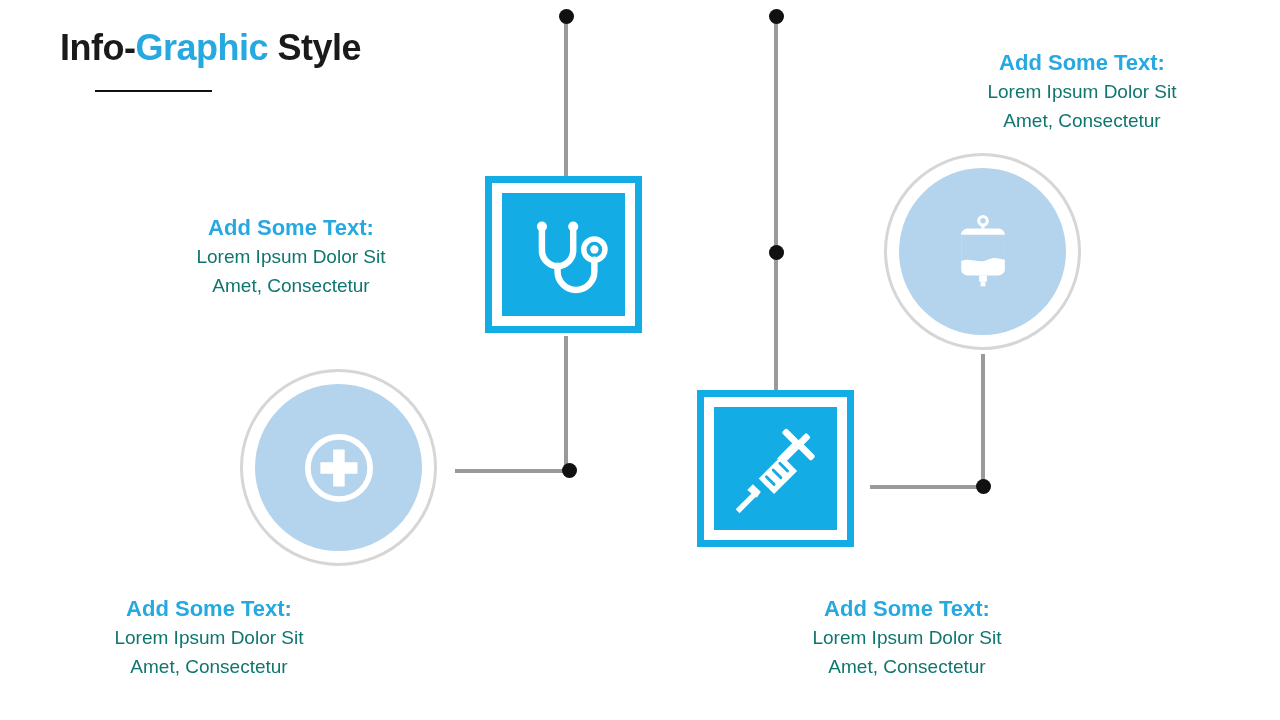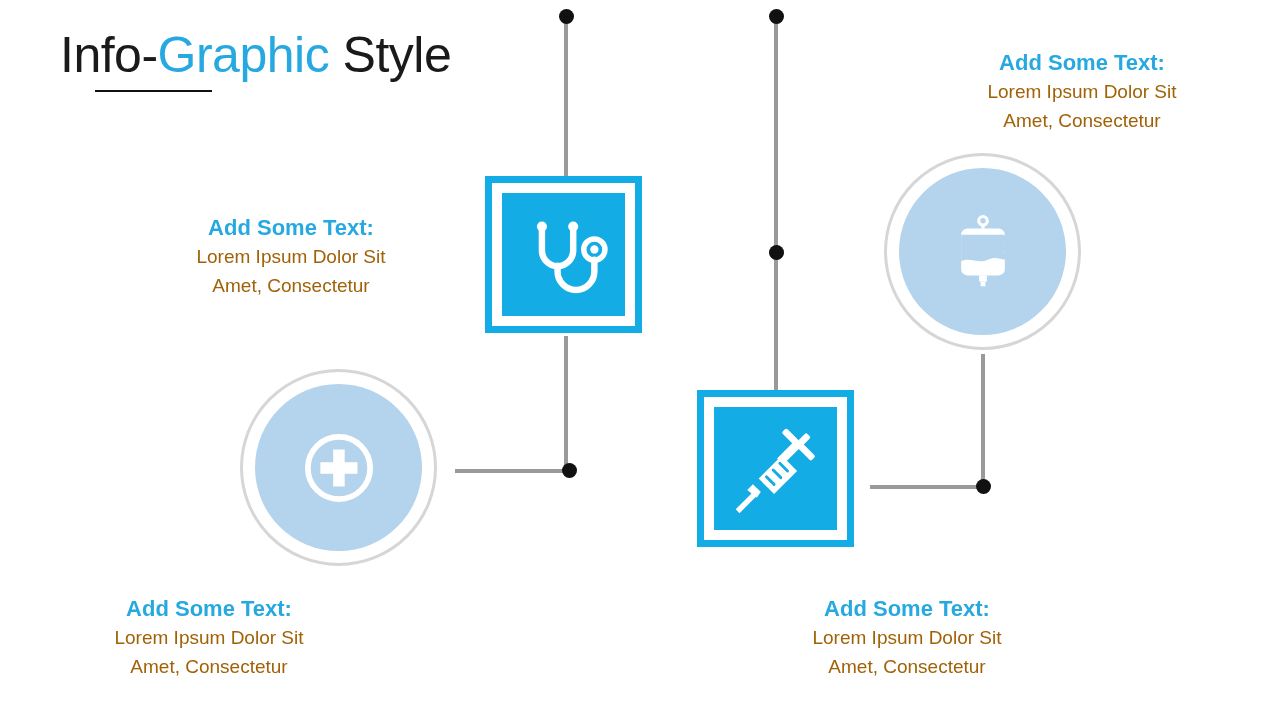--- a/index.html
+++ b/index.html
@@ -11,22 +11,22 @@
   }
   #slide {
     position:relative;
     width:1280px; height:720px;
     background:#ffffff;
   }
 
   
   #title-block { position:absolute; left:60px; top:30px; }
   #page-title {
-    font-size:50px;
-    font-weight:400;
+    font-size:36px;
+    font-weight:700;
     color:#1a1a1a;
     letter-spacing:-0.5px;
     white-space:nowrap;
     line-height:1.0;
     text-align:center;
   }
   #page-title .accent { color:#26A9E0; }
   #title-underline {
     position:absolute;
     left:35px; top:60px;
@@ -85,21 +85,21 @@
   .txt-block .heading {
     font-size:22px;
     font-weight:bold;
     color:#26A9E0;
     line-height:1.42;
     white-space:nowrap;
   }
   .txt-block .body-line {
     font-size:19px;
     font-weight:400;
-    color:#a16207;
+    color:#0f766e;
     line-height:1.5;
     white-space:nowrap;
   }
   .align-center { text-align:center; }
 </style>
 </head>
 <body>
 
 <div id="slide">
 

